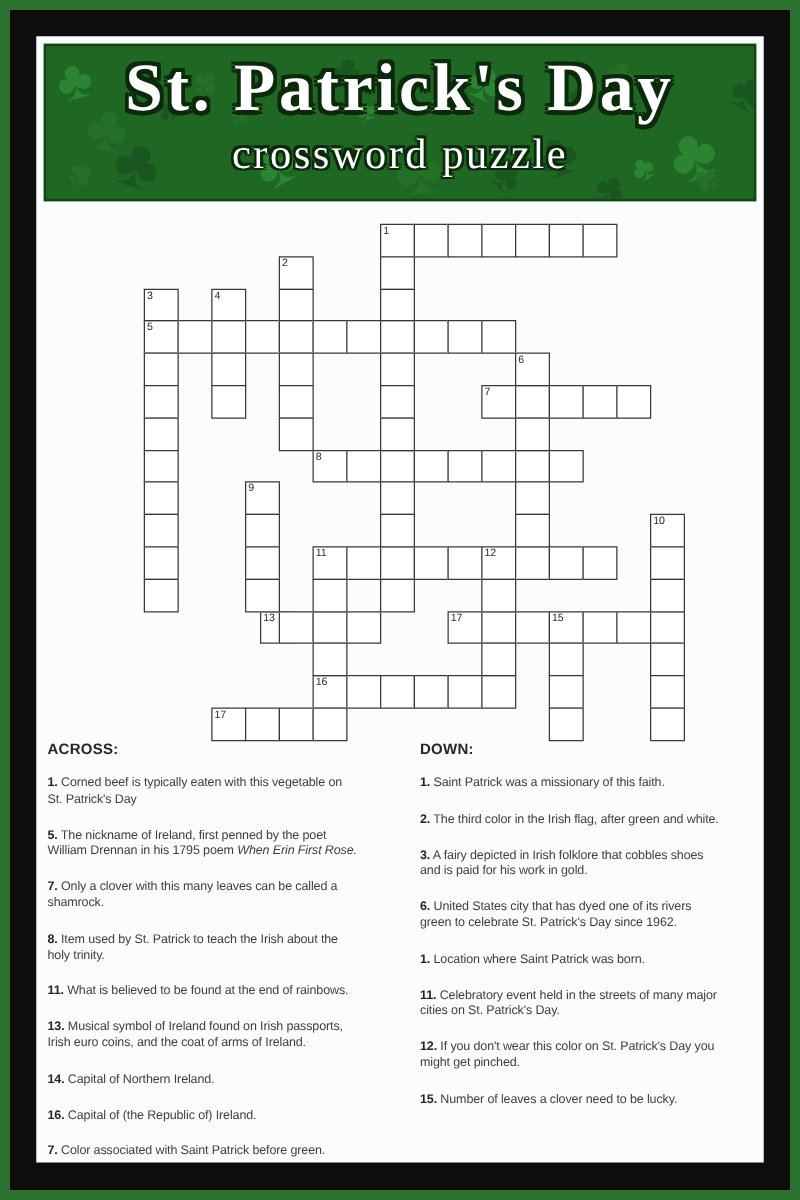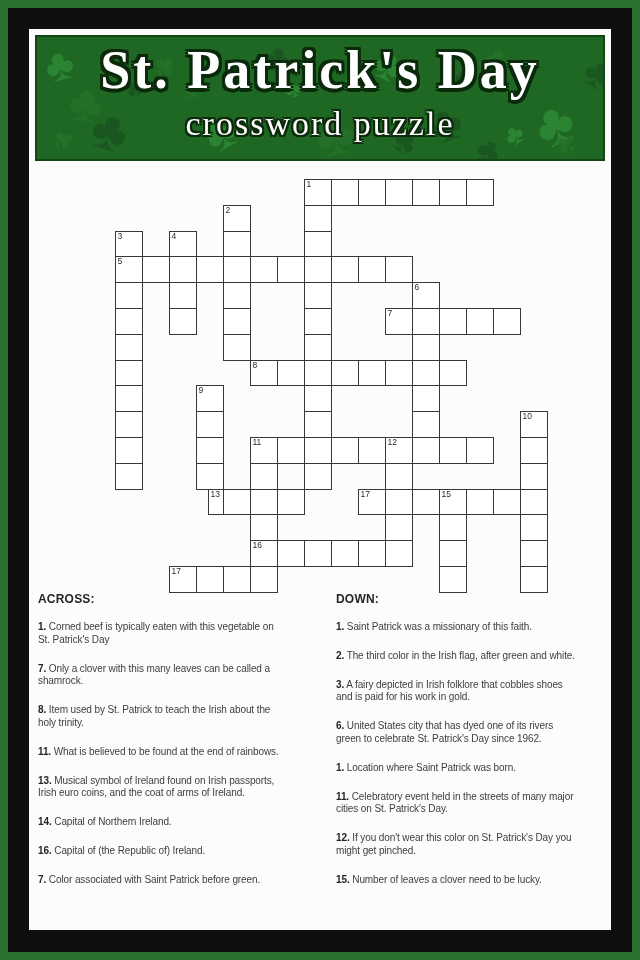--- a/index.html
+++ b/index.html
@@ -217,20 +217,22 @@
           <div class="cell" style="left: 324px; top: 335.4px;"></div>
           <div class="cell" style="left: 324px; top: 361.2px;"></div>
           <div class="cell" style="left: 324px; top: 387px;"></div>
         </div>
 
       <div class="clues clues-across">
         <h3>ACROSS:</h3>
         <div>
             <p class="clue"><b>1.</b> Corned beef is typically eaten with this vegetable on
 St. Patrick's Day</p>
+            <p class="clue"><b>5.</b> The nickname of Ireland, first penned by the poet
+William Drennan in his 1795 poem <i>When Erin First Rose.</i></p>
             <p class="clue"><b>7.</b> Only a clover with this many leaves can be called a
 shamrock.</p>
             <p class="clue"><b>8.</b> Item used by St. Patrick to teach the Irish about the
 holy trinity.</p>
             <p class="clue"><b>11.</b> What is believed to be found at the end of rainbows.</p>
             <p class="clue"><b>13.</b> Musical symbol of Ireland found on Irish passports,
 Irish euro coins, and the coat of arms of Ireland.</p>
             <p class="clue"><b>14.</b> Capital of Northern Ireland.</p>
             <p class="clue"><b>16.</b> Capital of (the Republic of) Ireland.</p>
             <p class="clue"><b>7.</b> Color associated with Saint Patrick before green.</p>

